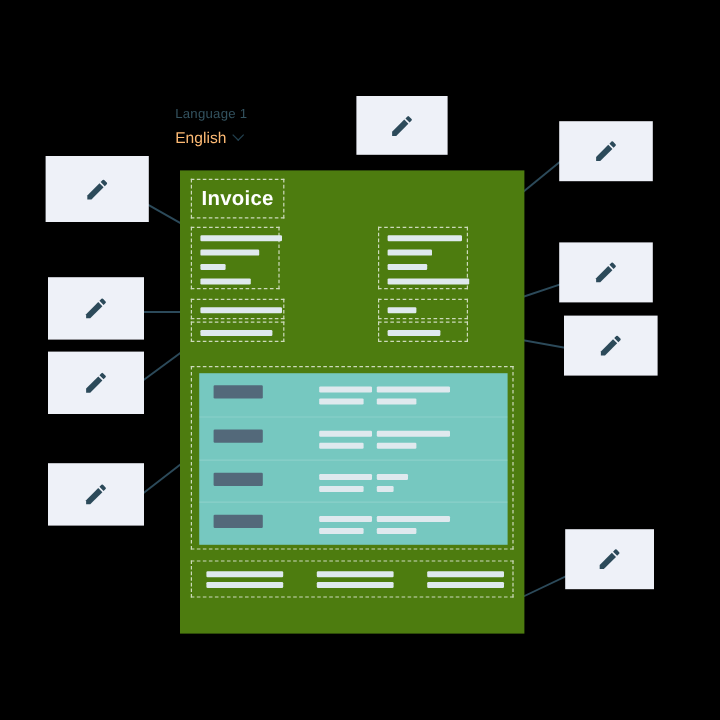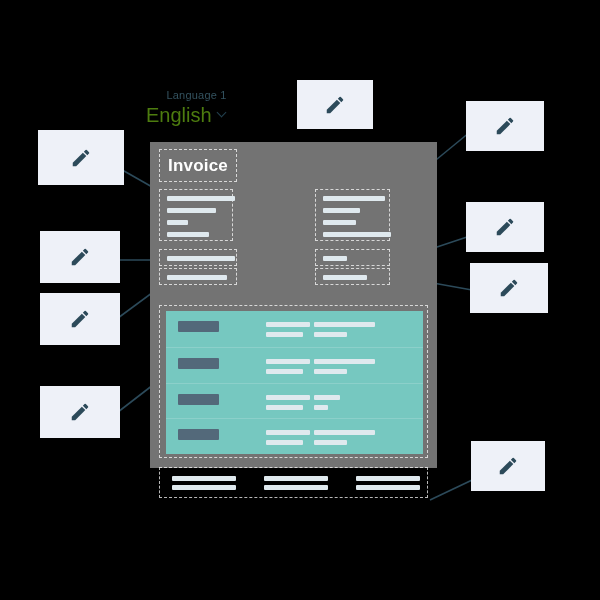--- a/index.html
+++ b/index.html
@@ -44,23 +44,23 @@
     color: #33525f;
     text-align: right;
   }
   .lang-value-row {
     display: flex;
     align-items: center;
     gap: 6px;
     margin-top: 3px;
   }
   .lang-value {
-    font-size: 20px;
+    font-size: 13px;
     line-height: 20px;
-    color: #4d7c0f;
+    color: #fdba74;
   }
   .chev {
     display: inline-block;
     width: 9px; height: 9px;
     position: relative;
     top: -2px;
   }
   .chev::before {
     content: "";
     position: absolute;
@@ -70,22 +70,22 @@
     border-bottom: 1.6px solid #22404f;
     transform: rotate(45deg);
   }
 
   
   .panel {
     position: absolute;
     left: 150px;
     top: 142px;
     width: 287px;
-    height: 326px;
-    background: #737373;
+    height: 386px;
+    background: #4d7c0f;
   }
 
   .dbox {
     position: absolute;
     border: 1.4px dashed rgba(255,255,255,.72);
     box-sizing: border-box;
   }
 
   .title-box {
     left: 9px; top: 7px;

